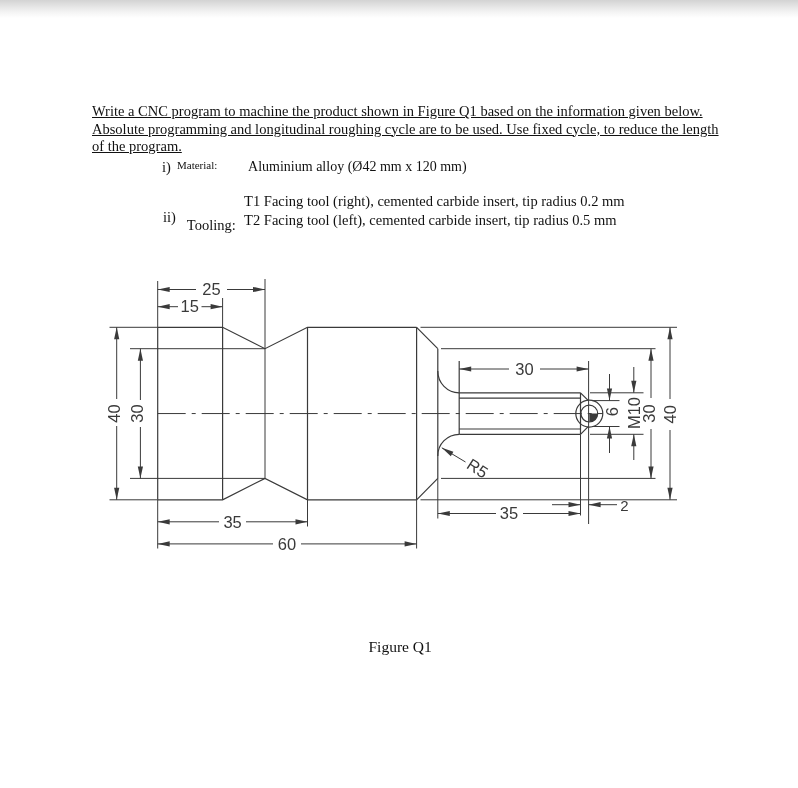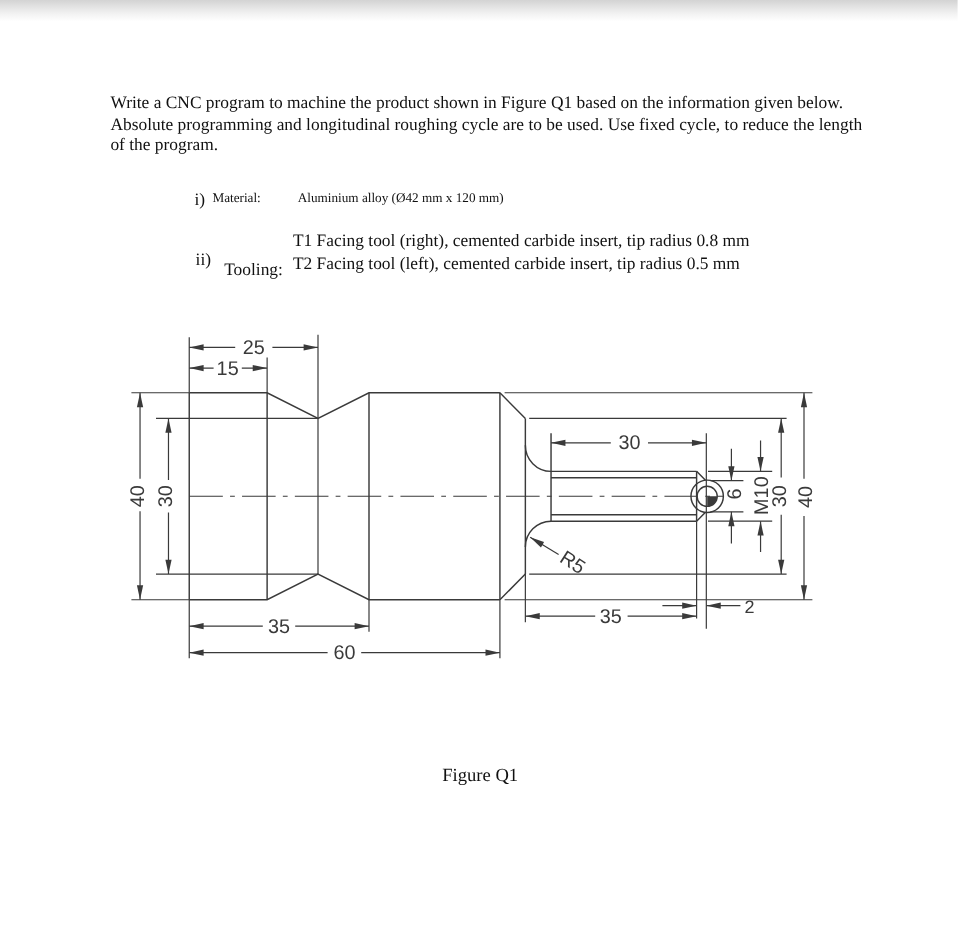--- a/index.html
+++ b/index.html
@@ -1,33 +1,33 @@
 <!DOCTYPE html>
 <html><head>
 <meta charset="utf-8">
 <style>
   html,body{margin:0;padding:0;background:#fff;}
   body{width:798px;height:788px;position:relative;overflow:hidden;
        font-family:"Liberation Serif",serif;color:#111;}
   #topshadow{position:absolute;left:0;top:0;width:798px;height:18px;
     background:linear-gradient(#d3d3d3 0%,#d9d9d9 12%,#e6e6e6 38%,#f4f4f4 68%,#ffffff 100%);}
   .t{position:absolute;white-space:nowrap;}
-  #p1{position:absolute;left:92px;top:78px;font-size:14.5px;line-height:17.5px;}
+  #p1{position:absolute;left:92px;top:103px;font-size:14.5px;line-height:17.5px;text-decoration:underline;}
   svg{position:absolute;left:0;top:0;}
 </style>
 </head>
 <body>
 <div id="topshadow"></div>
 <div id="p1">Write a CNC program to machine the product shown in Figure Q1 based on the information given below.<br>Absolute programming and longitudinal roughing cycle are to be used. Use fixed cycle, to reduce the length<br>of the program.</div>
 <div class="t" style="left:162px;top:159px;font-size:14.5px;">i)</div>
 <div class="t" style="left:177px;top:159px;font-size:11px;">Material:</div>
-<div class="t" style="left:248.1px;top:159px;font-size:11px;">Aluminium alloy (Ø42 mm x 120 mm)</div>
+<div class="t" style="left:248.1px;top:159px;font-size:14px;">Aluminium alloy (Ø42 mm x 120 mm)</div>
 <div class="t" style="left:163px;top:193.3px;font-size:14.5px;margin-top:16px;">ii)</div>
 <div class="t" style="left:186.8px;top:193.3px;font-size:14.5px;margin-top:24px;">Tooling:</div>
-<div class="t" style="left:244.1px;top:193.3px;font-size:14.5px;">T1 Facing tool (right), cemented carbide insert, tip radius 0.8 mm</div>
+<div class="t" style="left:244.1px;top:193.3px;font-size:14.5px;">T1 Facing tool (right), cemented carbide insert, tip radius 0.2 mm</div>
 <div class="t" style="left:244.1px;top:212px;font-size:14.5px;">T2 Facing tool (left), cemented carbide insert, tip radius 0.5 mm</div>
 <div class="t" style="left:368.5px;top:637.8px;font-size:15.5px;">Figure Q1</div>
 
 <svg width="798" height="788" viewBox="0 0 798 788">
 <g stroke="#3a3a3a" stroke-width="1.2" fill="none">
 
   <path d="M157.7,327.3 H222.6 L265,348.7 L307.5,327.3 H416.6"></path>
   <path d="M157.7,499.8 H222.6 L265,478.4 L307.5,499.8 H416.6"></path>
   <path d="M157.7,327.3 V499.8"></path>
   <path d="M222.6,327.3 V499.8"></path>

